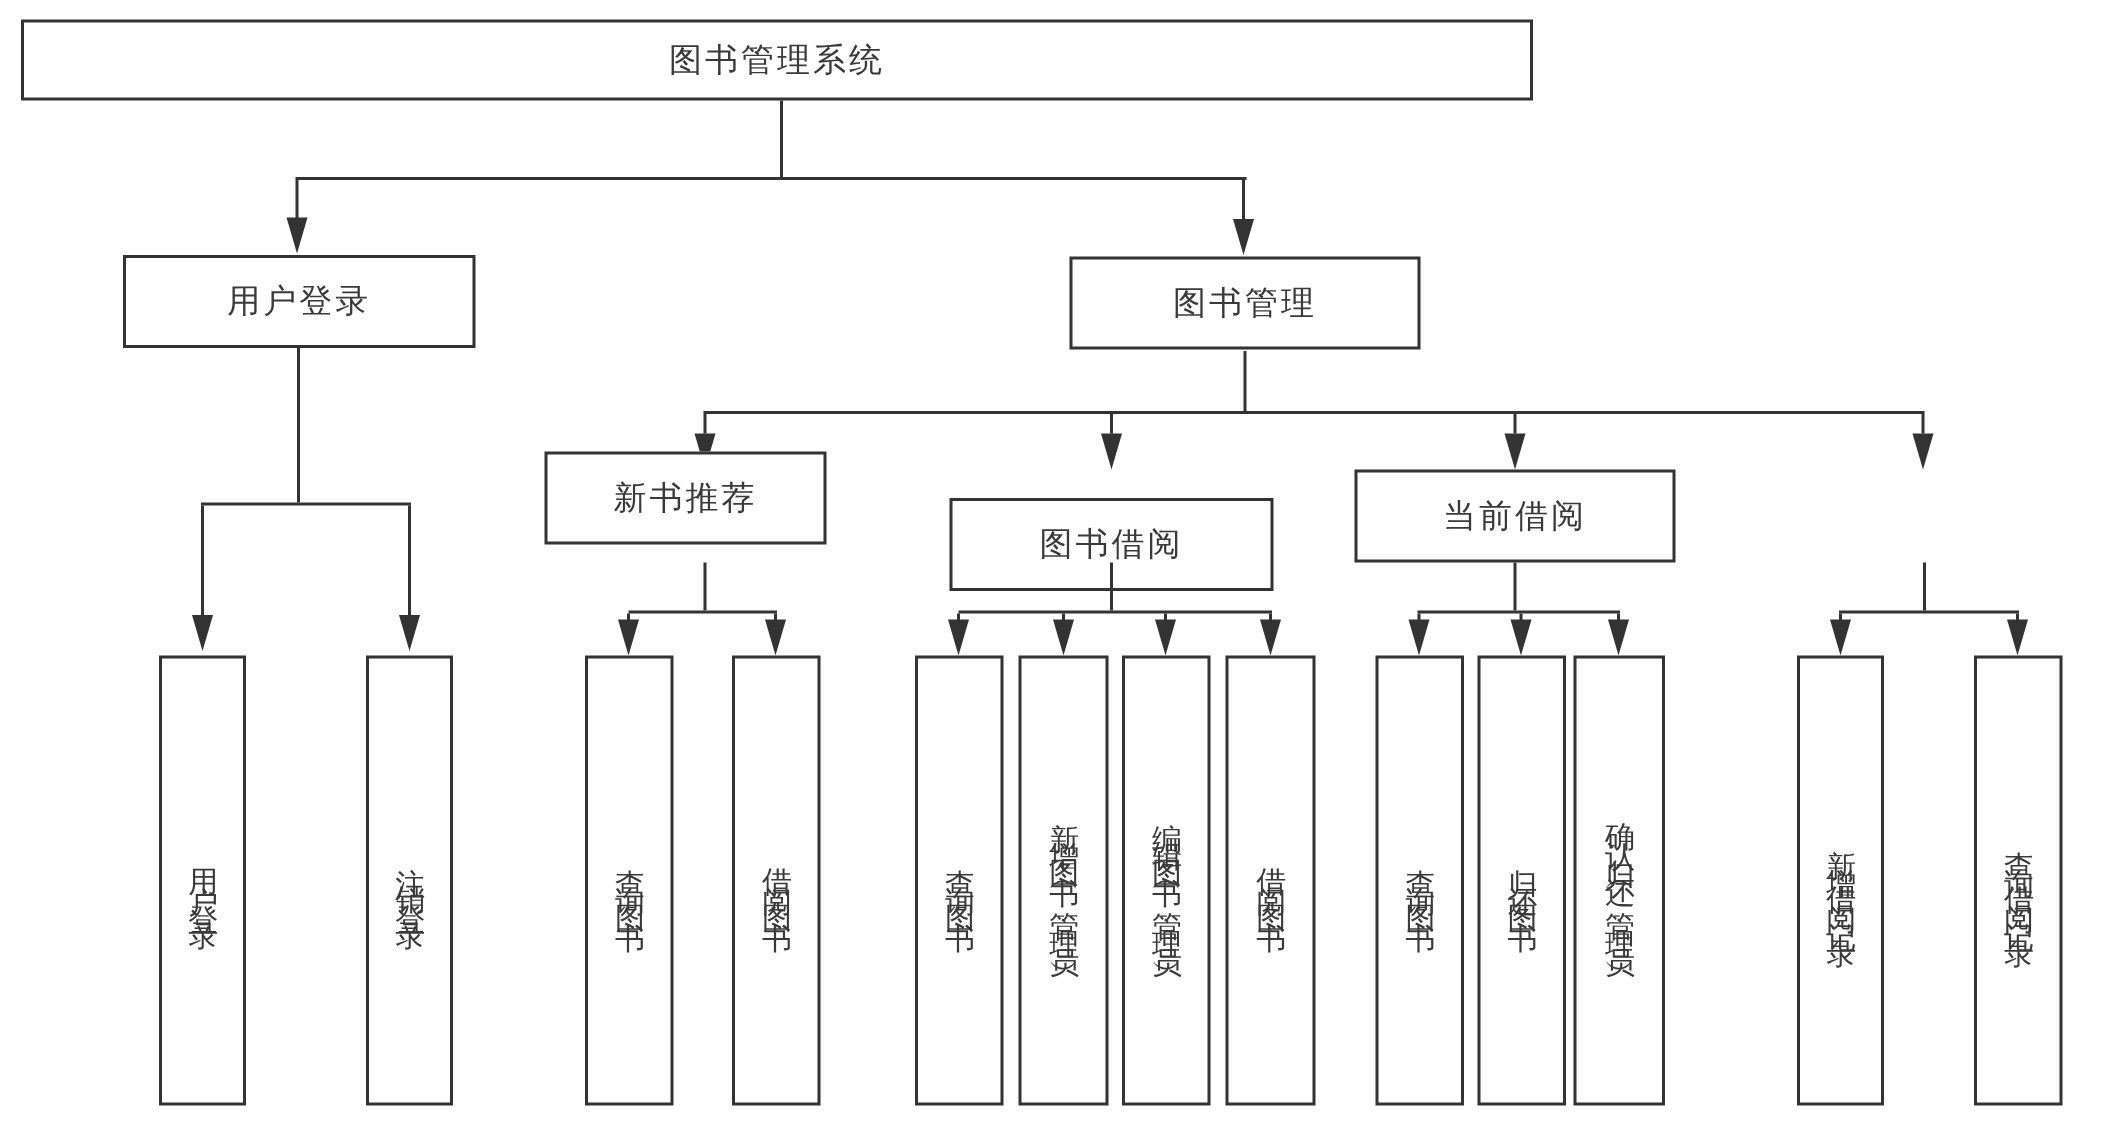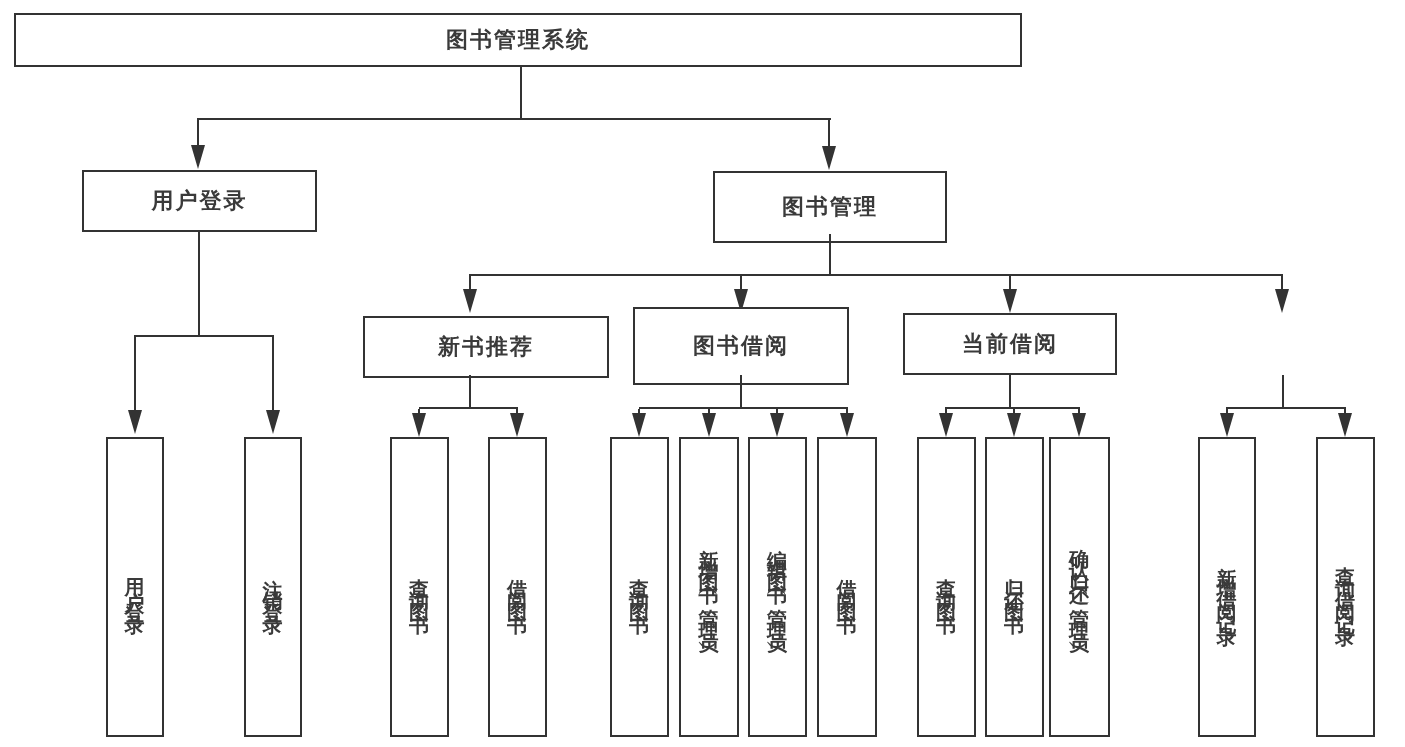--- a/index.html
+++ b/index.html
@@ -1,18 +1,18 @@
 <!DOCTYPE html>
 <html><head>
 <meta charset="utf-8">
 <style>
   html,body { margin:0; padding:0; background:#ffffff; }
   .canvas {
     position:relative; width:1405px; height:747px; background:#ffffff;
-    font-family:"Liberation Sans","DejaVu Sans",sans-serif; overflow:hidden;font-weight:bold;
+    font-family:"Liberation Sans","DejaVu Sans",sans-serif; overflow:hidden;
   }
   .box {
     position:absolute; box-sizing:border-box; background:#ffffff;
     border:2px solid #333333; color:#3a3a3a;
     display:flex; align-items:center; justify-content:center;
   }
   .hbox { font-size:22px; letter-spacing:2px; white-space:nowrap; }
   .vbox {
     writing-mode:vertical-rl; text-orientation:mixed;
     font-size:20px; letter-spacing:12px; line-height:1;
@@ -38,42 +38,42 @@
   <div class="box hbox" style="left:14px;top:13px;width:1008px;height:54px">图书管理系统</div>
 
   <i class="ln vl" style="left:520px;top:67px;height:51px"></i>
   <i class="ln hl" style="left:197px;top:118px;width:634px"></i>
   <i class="ln vl" style="left:197px;top:120px;height:26px"></i>
   <i class="ah" style="left:191px;top:145px"></i>
   <i class="ln vl" style="left:828px;top:120px;height:26px"></i>
   <i class="ah" style="left:822px;top:146px"></i>
 
   <div class="box hbox" style="left:82px;top:170px;width:235px;height:62px">用户登录</div>
-  <div class="box hbox" style="left:713px;top:171px;width:234px;height:72px">图书管理</div>
+  <div class="box hbox" style="left:713px;top:171px;width:234px;height:62px">图书管理</div>
 
   <i class="ln vl" style="left:198px;top:232px;height:103px"></i>
   <i class="ln hl" style="left:134px;top:335px;width:140px"></i>
   <i class="ln vl" style="left:134px;top:337px;height:73px"></i>
   <i class="ah" style="left:128px;top:410px"></i>
   <i class="ln vl" style="left:272px;top:337px;height:73px"></i>
   <i class="ah" style="left:266px;top:410px"></i>
 
   <i class="ln vl" style="left:829px;top:234px;height:40px"></i>
   <i class="ln hl" style="left:469px;top:274px;width:814px"></i>
   <i class="ln vl" style="left:469px;top:276px;height:13px"></i>
   <i class="ah" style="left:463px;top:289px"></i>
   <i class="ln vl" style="left:740px;top:276px;height:13px"></i>
   <i class="ah" style="left:734px;top:289px"></i>
   <i class="ln vl" style="left:1009px;top:276px;height:13px"></i>
   <i class="ah" style="left:1003px;top:289px"></i>
   <i class="ln vl" style="left:1281px;top:276px;height:13px"></i>
   <i class="ah" style="left:1275px;top:289px"></i>
 
-  <div class="box hbox" style="left:363px;top:316px;width:246px;height:62px">新书推荐</div>
-  <div class="box hbox" style="left:633px;top:307px;width:216px;height:78px">图书借阅</div>
+  <div class="box hbox" style="left:363px;top:301px;width:188px;height:62px">新书推荐</div>
+  <div class="box hbox" style="left:633px;top:332px;width:216px;height:62px">图书借阅</div>
   <div class="box hbox" style="left:903px;top:313px;width:214px;height:62px">当前借阅</div>
 
   <i class="ln vl" style="left:469px;top:375px;height:32px"></i>
   <i class="ln hl" style="left:419px;top:407px;width:99px"></i>
   <i class="ln vl" style="left:418px;top:409px;height:5px"></i>
   <i class="ah" style="left:412px;top:413px"></i>
   <i class="ln vl" style="left:516px;top:409px;height:5px"></i>
   <i class="ah" style="left:510px;top:413px"></i>
 
   <i class="ln vl" style="left:740px;top:375px;height:32px"></i>

